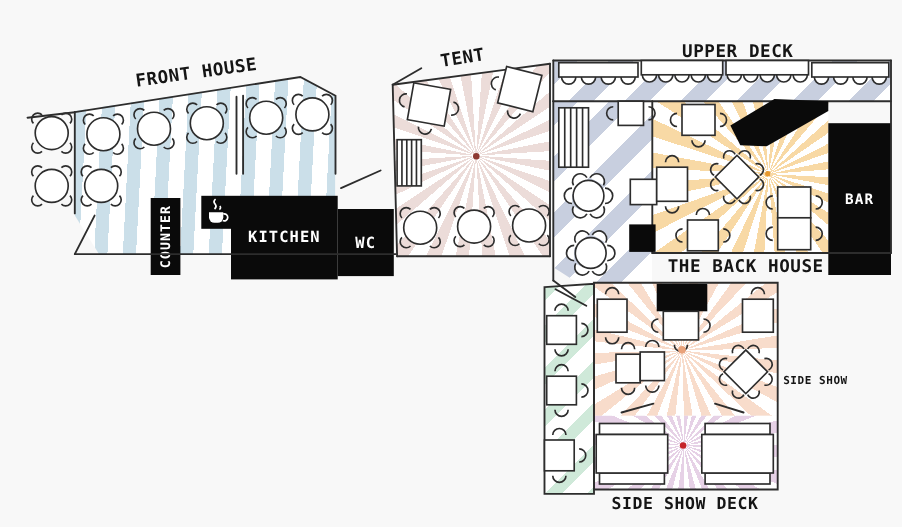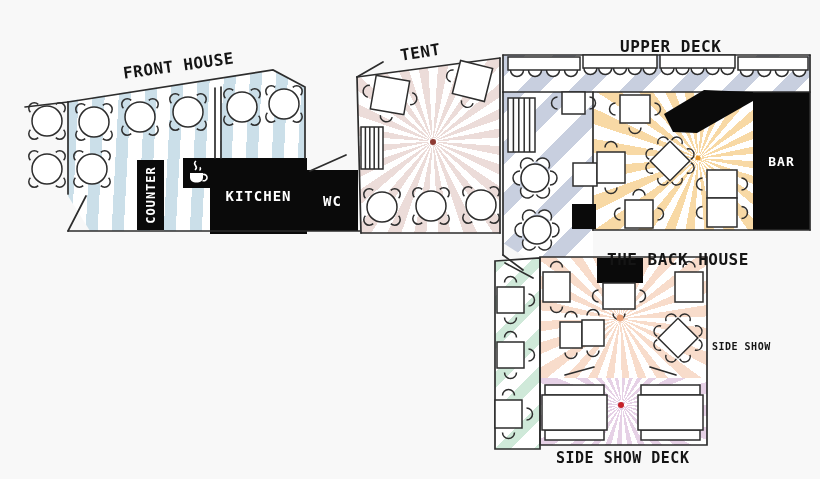--- a/index.html
+++ b/index.html
@@ -22,37 +22,37 @@
     background:repeating-conic-gradient(from 3deg at 66% 48%,var(--back_ray) 0 7.5deg,#fff 7.5deg 15deg);}
   .sideshow{left:540px;top:257px;width:167px;height:121px;
     background:repeating-conic-gradient(from 6deg at 48% 51%,var(--side_ray) 0 7.5deg,#fff 7.5deg 15deg);}
   .deckfloor{left:540px;top:378px;width:167px;height:67px;
     background:repeating-conic-gradient(from 0deg at 49% 40%,var(--deck_ray) 0 7.5deg,#fff 7.5deg 15deg);}
   .green{left:495px;top:258px;width:45px;height:191px;
     clip-path:polygon(0 3px,45px 0,45px 191px,0 191px);
     background:repeating-linear-gradient(135deg,var(--green_stripe) 0 11px,#fff 11px 27px);}
   
   .blk{position:absolute;background:var(--black);color:#fff;display:flex;
-       align-items:center;justify-content:center;z-index:2;}
+       align-items:center;justify-content:center;z-index:2;margin-top:20px;}
   .counter-block{left:137px;top:160px;width:27px;height:70px;}
   .cup-block{left:183px;top:158px;width:27px;height:30px;}
   .kitchen-block{left:210px;top:158px;width:97px;height:76px;}
   .wc-block{left:307px;top:170px;width:51px;height:61px;align-items:center;}
   .bar-block{left:753px;top:92px;width:57px;height:138px;}
   .blk-label{font-weight:bold;font-size:14px;letter-spacing:1px;color:#fff;}
   .bar-block .blk-label{font-size:13px;}
   .v-label{transform:rotate(-90deg);font-weight:bold;font-size:12px;letter-spacing:1px;
            white-space:nowrap;color:#fff;}
   
   .area-label{position:absolute;z-index:4;font-weight:bold;color:#151515;
               white-space:nowrap;letter-spacing:0.5px;transform-origin:left top;}
   .lbl-front{left:122px;top:64px;font-size:16px;transform:rotate(-8deg);}
   .lbl-tent{left:399px;top:46px;font-size:16px;transform:rotate(-9deg);}
   .lbl-upper{left:620px;top:37px;font-size:16px;}
-  .lbl-back{left:607px;top:232px;font-size:16px;margin-top:18px;}
+  .lbl-back{left:607px;top:232px;font-size:16px;}
   .lbl-side{left:712px;top:341px;font-size:10px;}
   .lbl-deck{left:556px;top:449px;font-size:15px;}
   #plan{position:absolute;left:0;top:0;z-index:3;}
   .cup-block svg{display:block;}
 </style>
 </head>
 <body>
 
 <div class="stage">
 

